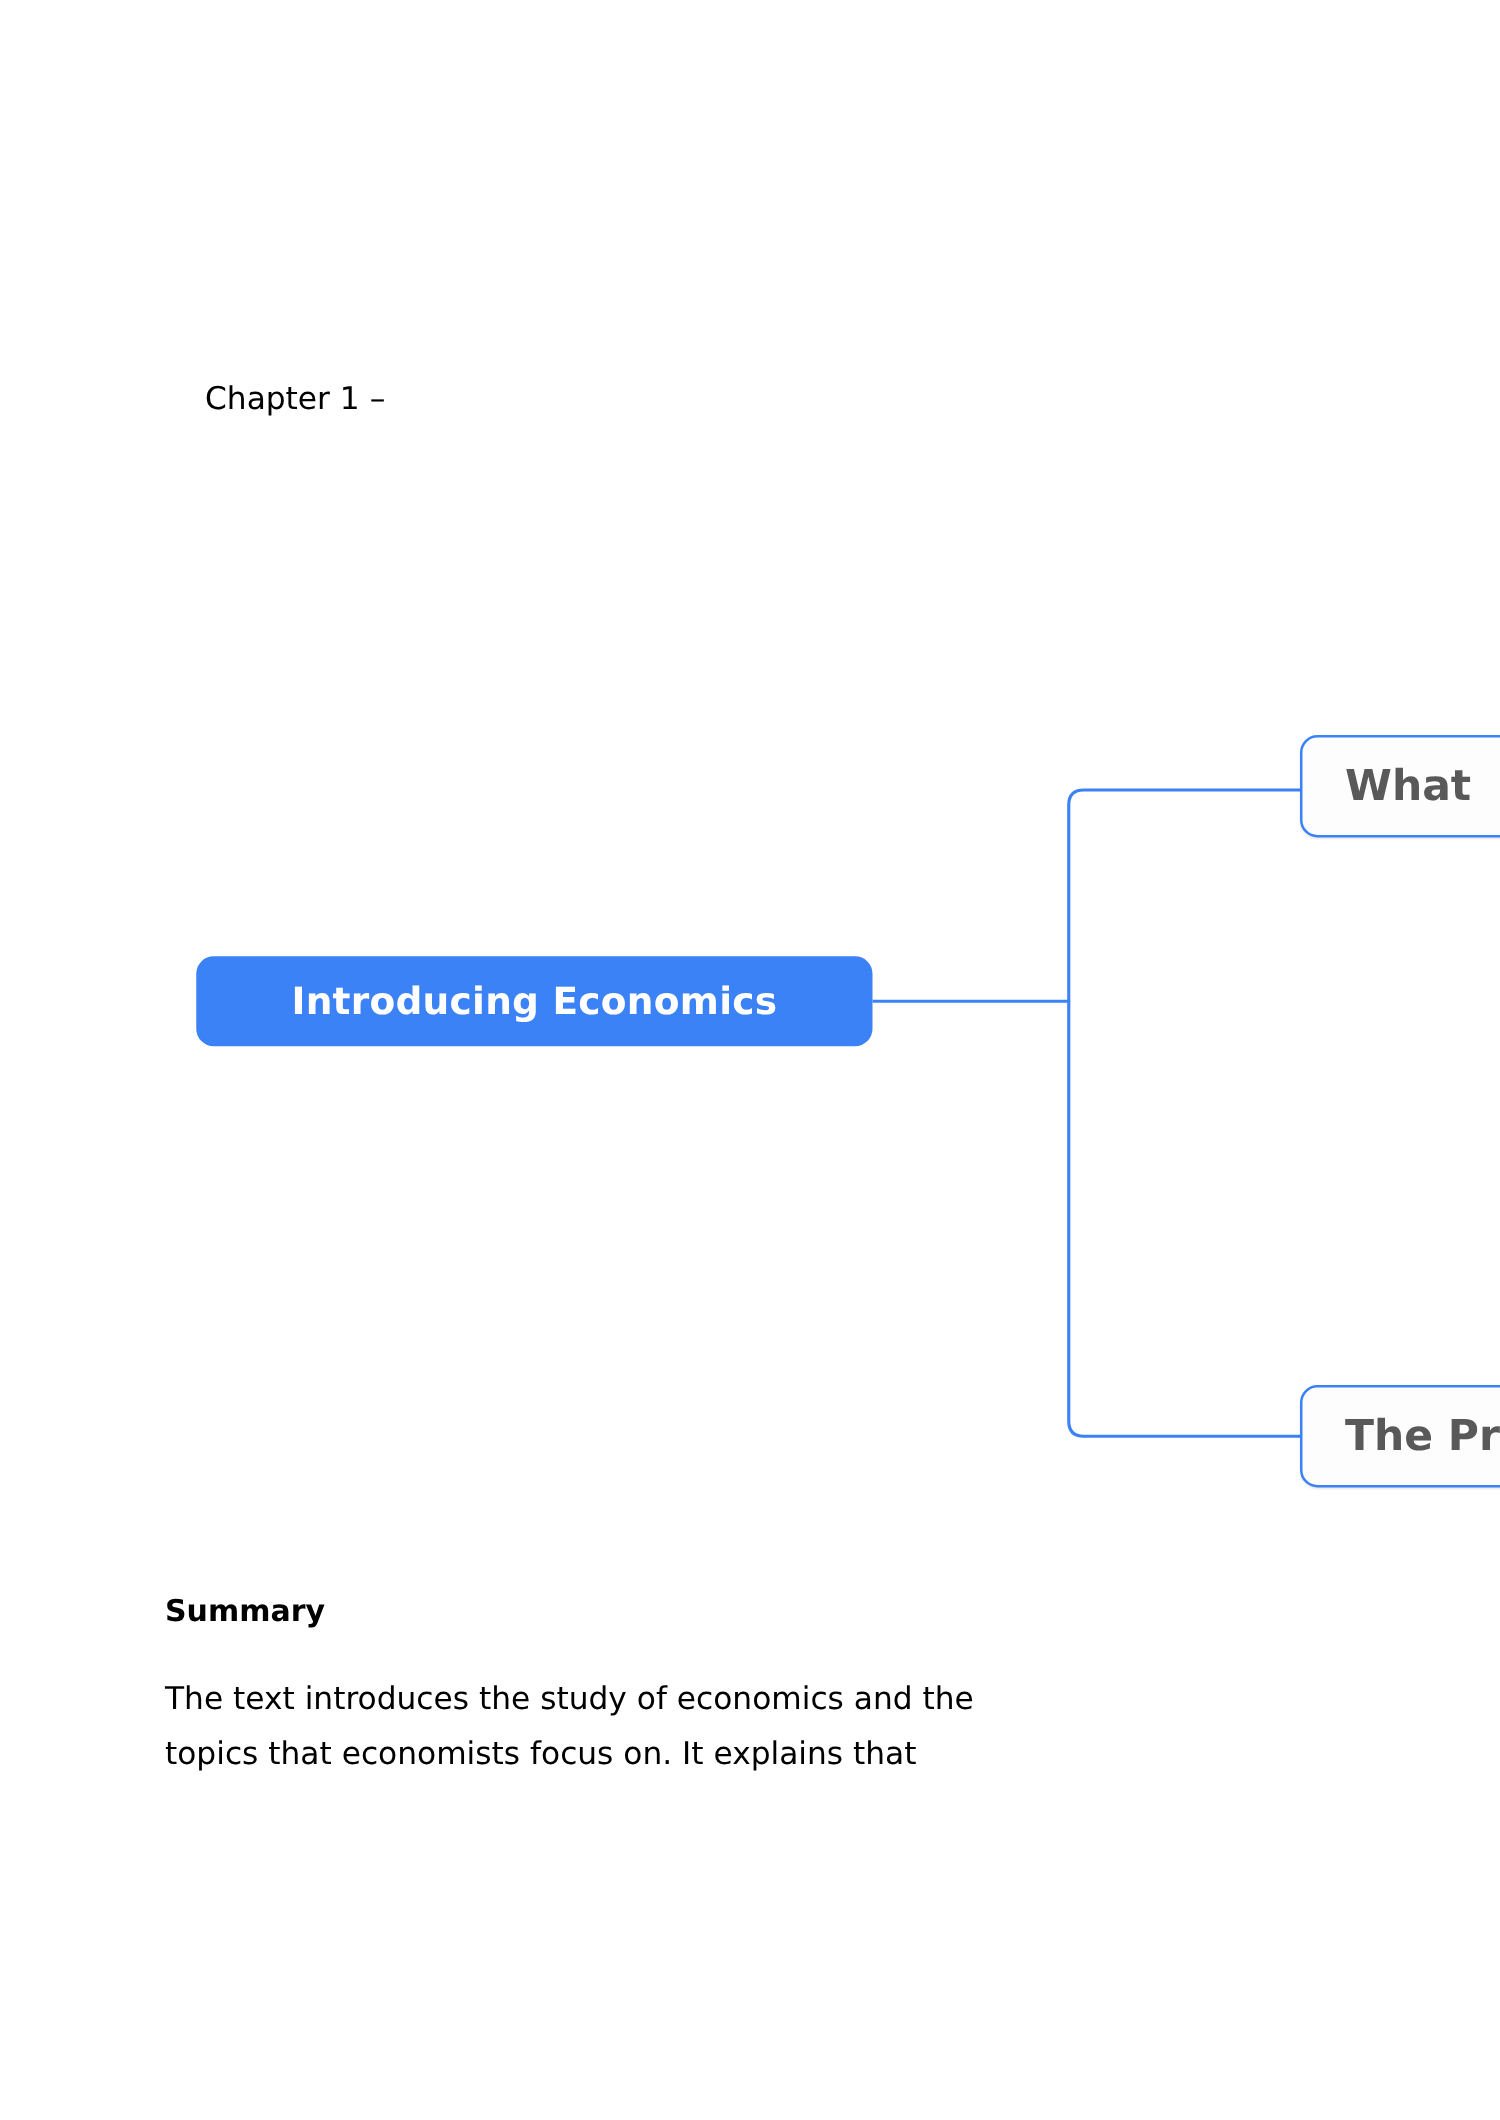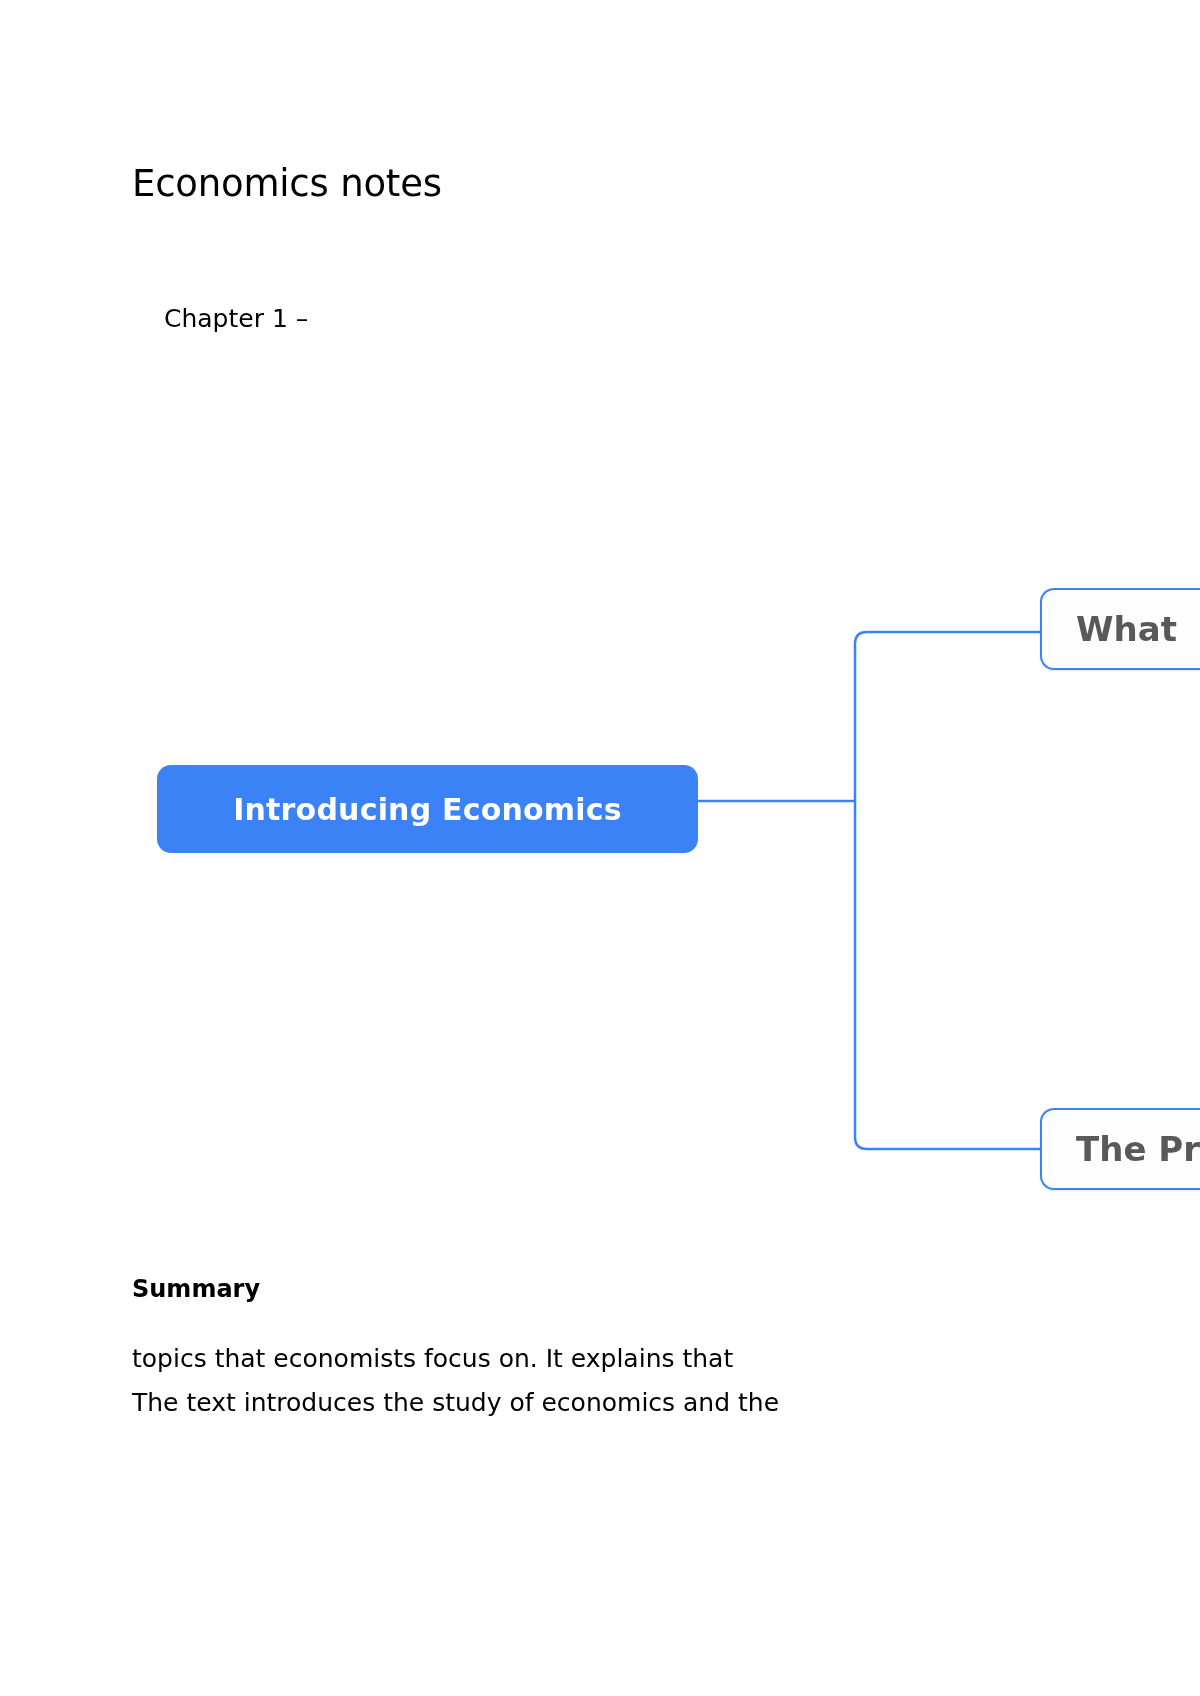--- a/index.html
+++ b/index.html
@@ -93,21 +93,21 @@
     box-sizing: border-box;
     display: flex;
     align-items: center;
     border-radius: 12px;
   }
 
   .node-root {
     left: 157px;
     top: 335px;
     width: 541px;
-    height: 88px;
+    height: 72px;
     background: #3b82f6;
     border-radius: 14px;
     justify-content: center;
   }
   .node-root .node-label {
     color: #ffffff;
     font-size: 30px;
     font-weight: 700;
     letter-spacing: 0.2px;
     white-space: nowrap;
@@ -131,21 +131,20 @@
   }
 
   .node-branch-top { top: 158px; }
   .node-branch-bottom { top: 678px; }
 </style>
 </head>
 <body>
 
 <div class="page">
 
-  <h1 class="doc-title">Economics notes</h1>
 
   <div class="doc-chapter">Chapter 1 –</div>
 
   <div class="mindmap">
 
     <svg width="1200" height="810" viewBox="0 0 1200 810">
 
       <path d="M 698 371 L 855 371" fill="none" stroke="#3b82f6" stroke-width="2.5"></path>
 
       <path d="M 855 371 L 855 214 Q 855 202 867 202 L 1040 202" fill="none" stroke="#3b82f6" stroke-width="2.5" stroke-linecap="round"></path>
@@ -162,17 +161,17 @@
 
     <div class="node node-branch node-branch-bottom">
       <span class="node-label">The Pr</span>
     </div>
 
   </div>
 
   <div class="summary-heading">Summary</div>
 
   <div class="summary-body">
+    <span class="line">The text introduces the study of economics and the</span>
     <span class="line">topics that economists focus on. It explains that</span>
-    <span class="line">The text introduces the study of economics and the</span>
   </div>
 
 </div>
 
 </body></html>

